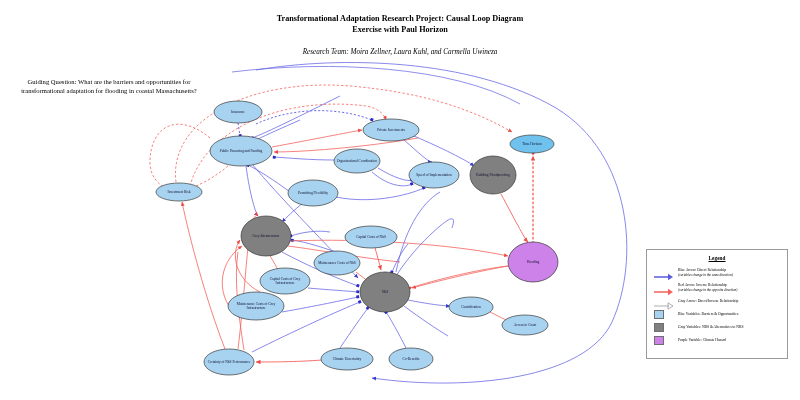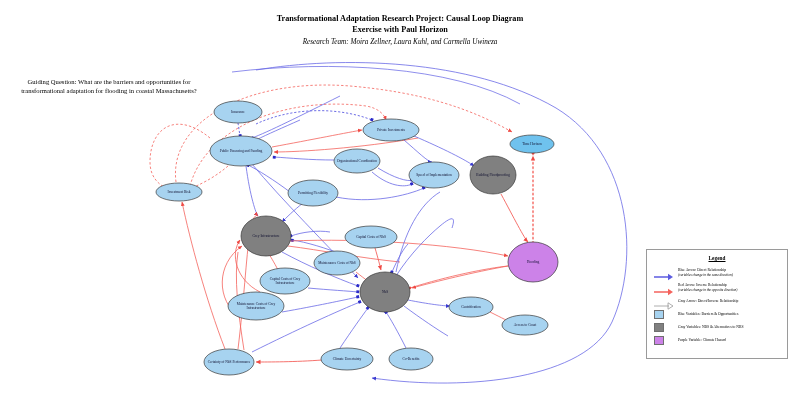--- a/index.html
+++ b/index.html
@@ -5,21 +5,21 @@
   html,body{margin:0;padding:0;}
   body{
     width:800px;height:400px;background:#ffffff;overflow:hidden;position:relative;
     font-family:"Liberation Serif", serif;
   }
   #stage{position:absolute;left:0;top:0;width:800px;height:400px;}
 
   
   #header{position:absolute;left:0;top:14px;width:800px;text-align:center;}
   #header .t1{font-size:8.2px;font-weight:bold;color:#000;line-height:10.5px;}
-  #header .t2{font-size:7.2px;font-style:italic;color:#000;line-height:11px;margin-top:2px;}
+  #header .t2{font-size:7.2px;font-style:italic;color:#000;line-height:11px;margin-top:12px;}
 
   
   #guiding{
     position:absolute;left:18px;top:77px;width:182px;text-align:center;
     font-size:6.6px;line-height:9.4px;color:#000;
   }
 
   
   #canvas{position:absolute;left:0;top:0;width:800px;height:400px;}
 

